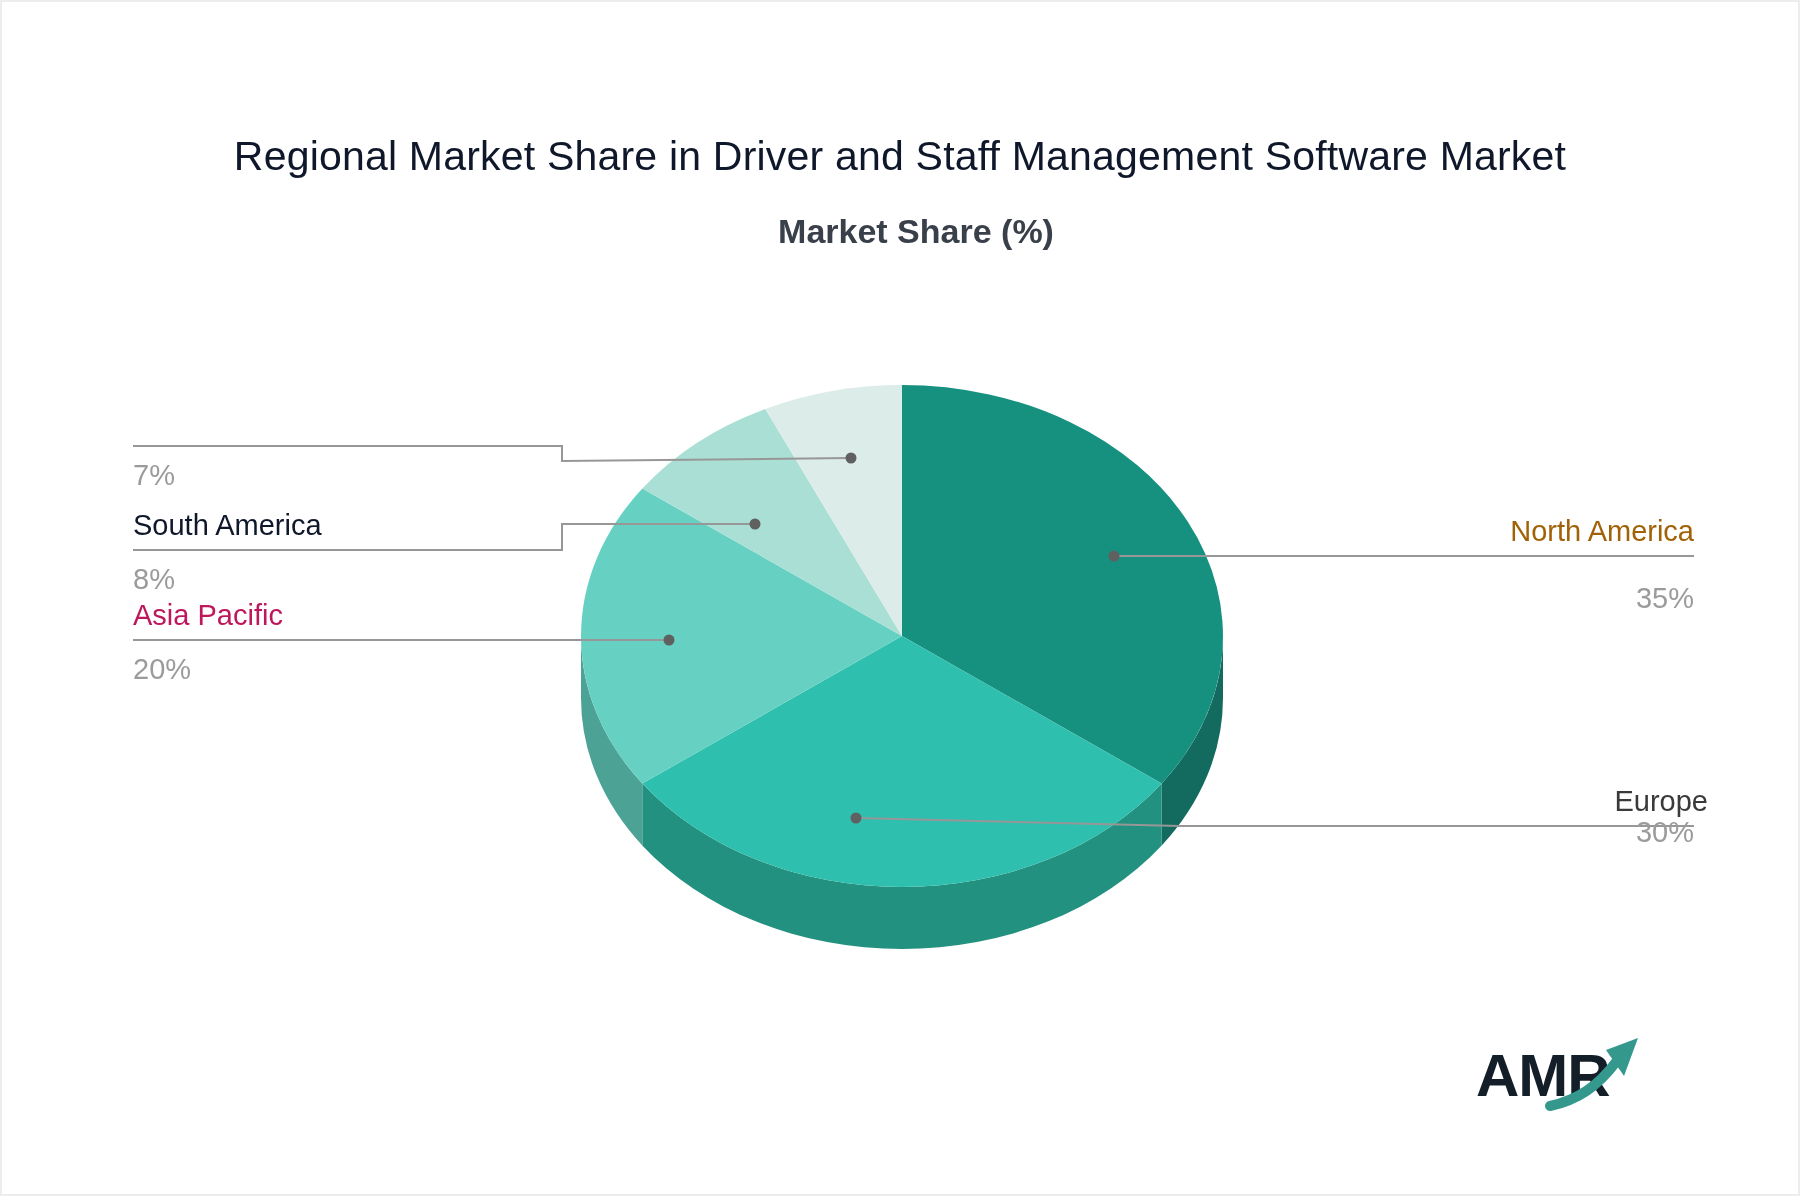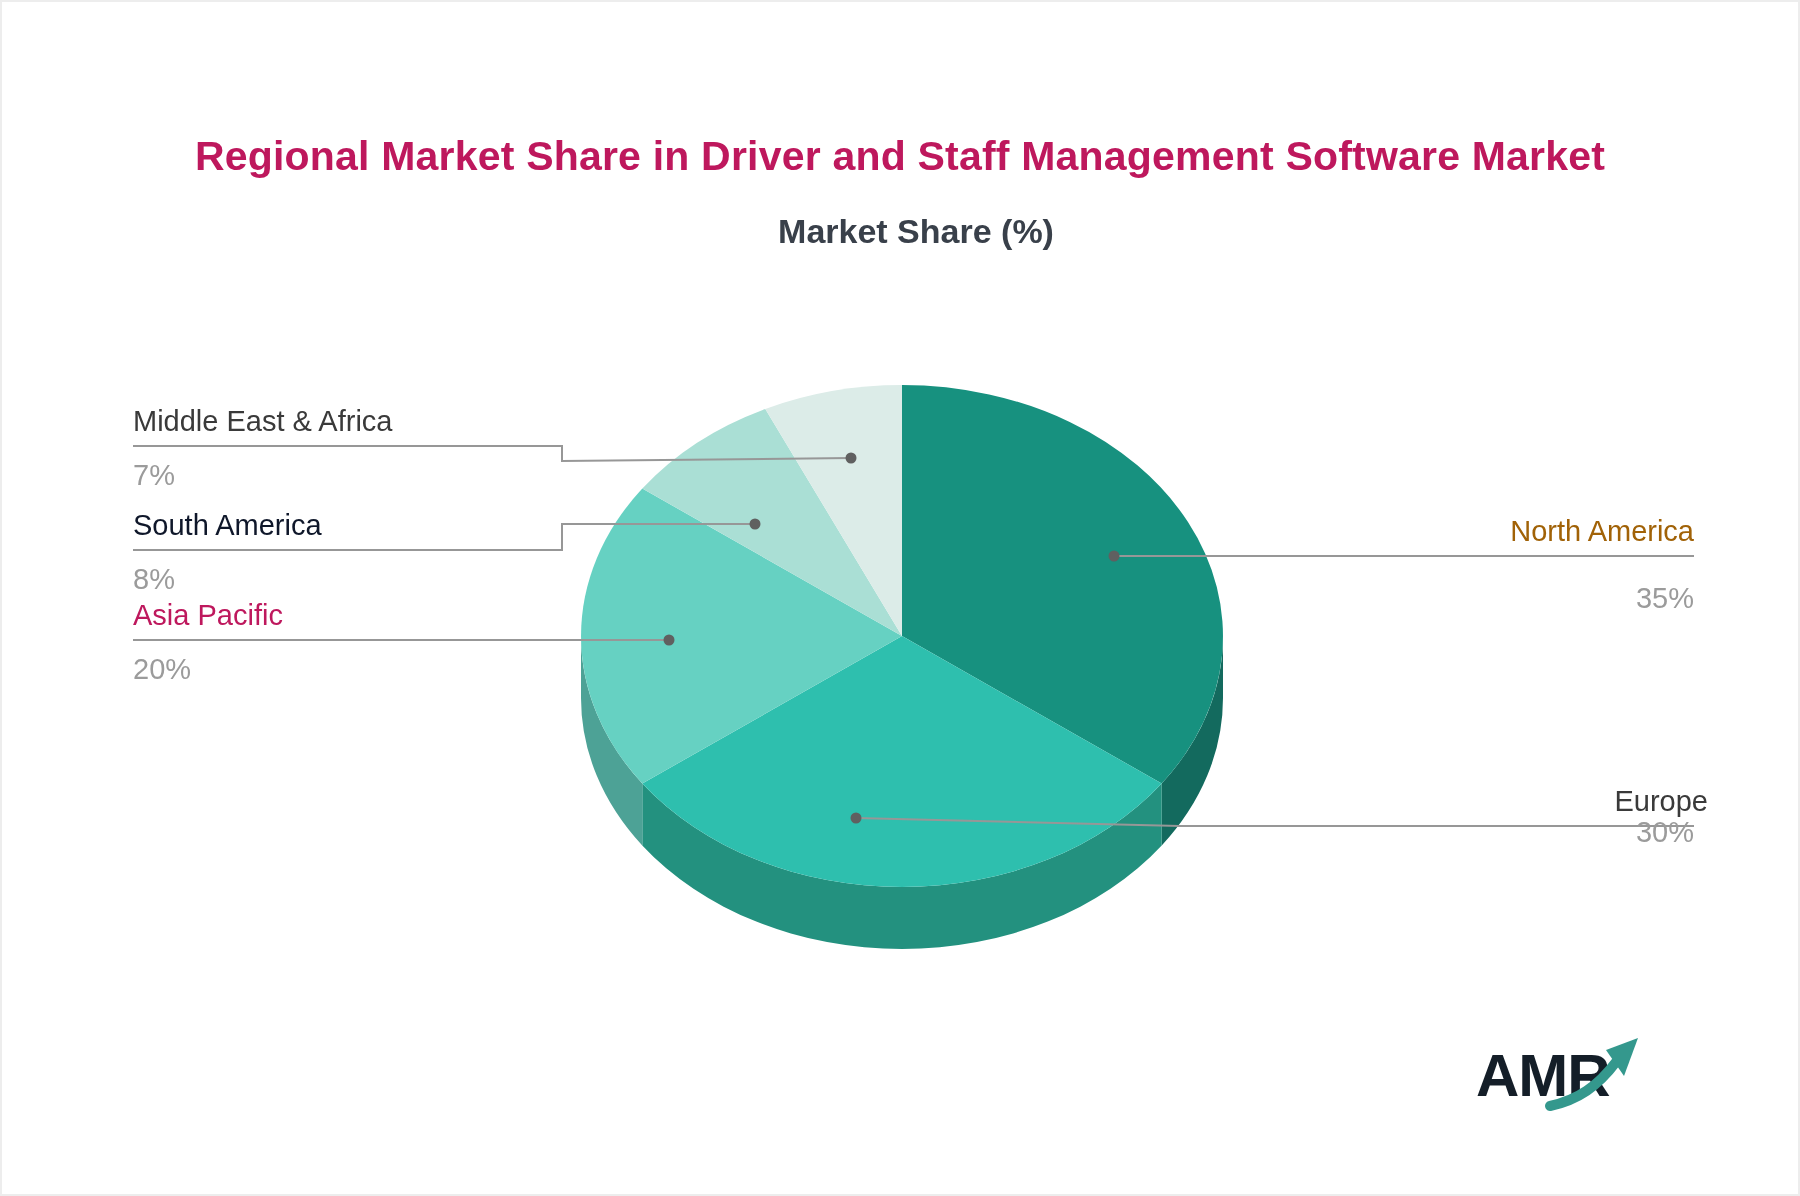--- a/index.html
+++ b/index.html
@@ -3,21 +3,21 @@
 <meta charset="utf-8">
 <style>
   html,body{margin:0;padding:0;background:#fff;}
   .stage{
     position:relative;width:1800px;height:1196px;background:#ffffff;overflow:hidden;
     font-family:"Liberation Sans","DejaVu Sans",sans-serif;
     box-shadow:inset 0 0 0 2px #ededed;
   }
   .chart-title{
     position:absolute;top:133px;left:0;width:100%;margin:0;
-    text-align:center;font-size:41px;font-weight:700;color:#be185d;letter-spacing:0.2px;
+    text-align:center;font-size:41px;font-weight:400;color:#0f172a;letter-spacing:0.2px;
   }
   .chart-subtitle{
     position:absolute;top:196px;left:0;width:100%;margin:16px;
     text-align:center;font-size:34px;font-weight:700;color:#39404a;
   }
   #pie-svg{position:absolute;left:0;top:0;}
   #labels{position:absolute;left:0;top:0;width:1800px;height:1196px;pointer-events:none;}
   .slice-name{
     position:absolute;font-size:29px;color:#3a3a3a;line-height:34px;white-space:nowrap;
   }
@@ -57,21 +57,20 @@
 
   <div id="labels">
       <div class="slice-name" style="color: #a16207; right: 106px; text-align: right; bottom: 648px;">North America</div>
       <div class="slice-pct" style="color: rgb(155, 155, 155); right: 106px; text-align: right; top: 568px; margin-top: 13px;">35%</div>
       <div class="slice-name" style="color: rgb(58, 58, 58); right: 92px; text-align: right; bottom: 378px;">Europe</div>
       <div class="slice-pct" style="color: rgb(155, 155, 155); right: 106px; text-align: right; top: 815px;">30%</div>
       <div class="slice-name" style="color: #be185d; left: 133px; bottom: 564px;">Asia Pacific</div>
       <div class="slice-pct" style="color: rgb(155, 155, 155); left: 133px; top: 652px;">20%</div>
       <div class="slice-name" style="color: #0f172a; left: 133px; bottom: 654px;">South America</div>
       <div class="slice-pct" style="color: rgb(155, 155, 155); left: 133px; top: 562px;">8%</div>
-      <div class="slice-name" style="color: rgb(58, 58, 58); left: 133px; bottom: 758px;">Middle East &amp; Africa</div>
       <div class="slice-pct" style="color: rgb(155, 155, 155); left: 133px; top: 458px;">7%</div>
     </div>
 
   <svg class="logo" viewBox="0 0 290 100">
     <text x="10" y="68" font-size="60" font-weight="700" letter-spacing="-1" font-family="Liberation Sans, DejaVu Sans, sans-serif" id="logo-text" fill="#141e28">AMR</text>
     <g id="logo-arrow">
       <path d="M84,78 C112,72 132,58 150,34" fill="none" stroke-width="10" stroke-linecap="round" stroke="#34988d"></path>
       <path d="M172,10 L140,22 L158,48 Z" fill="#34988d"></path>
     </g>
   </svg>

